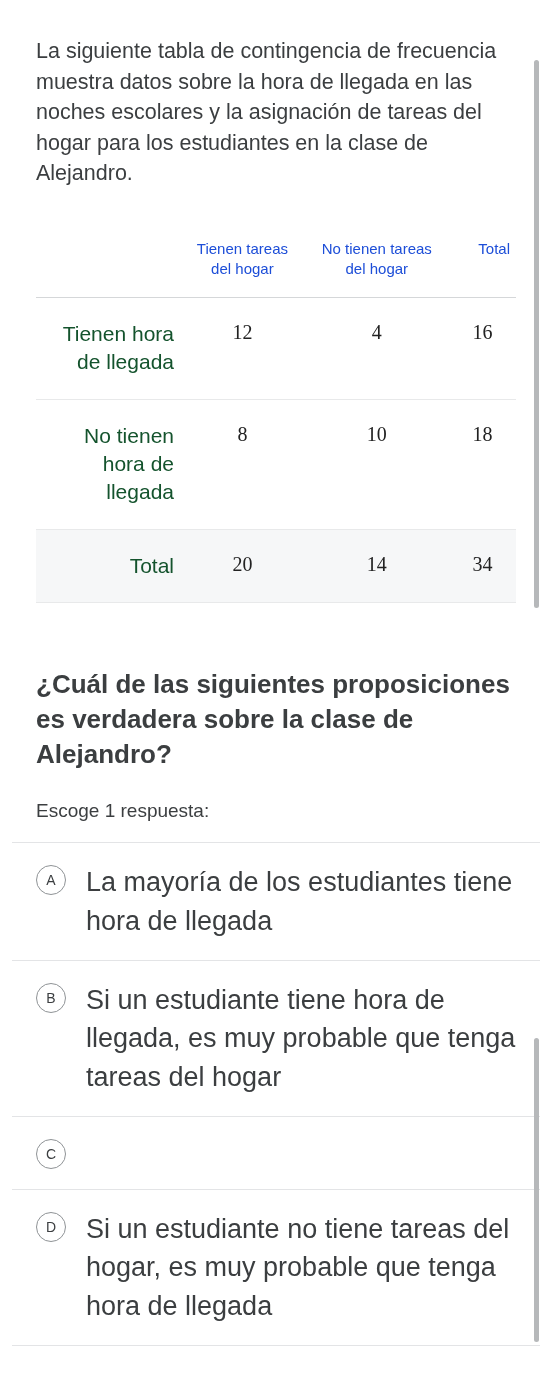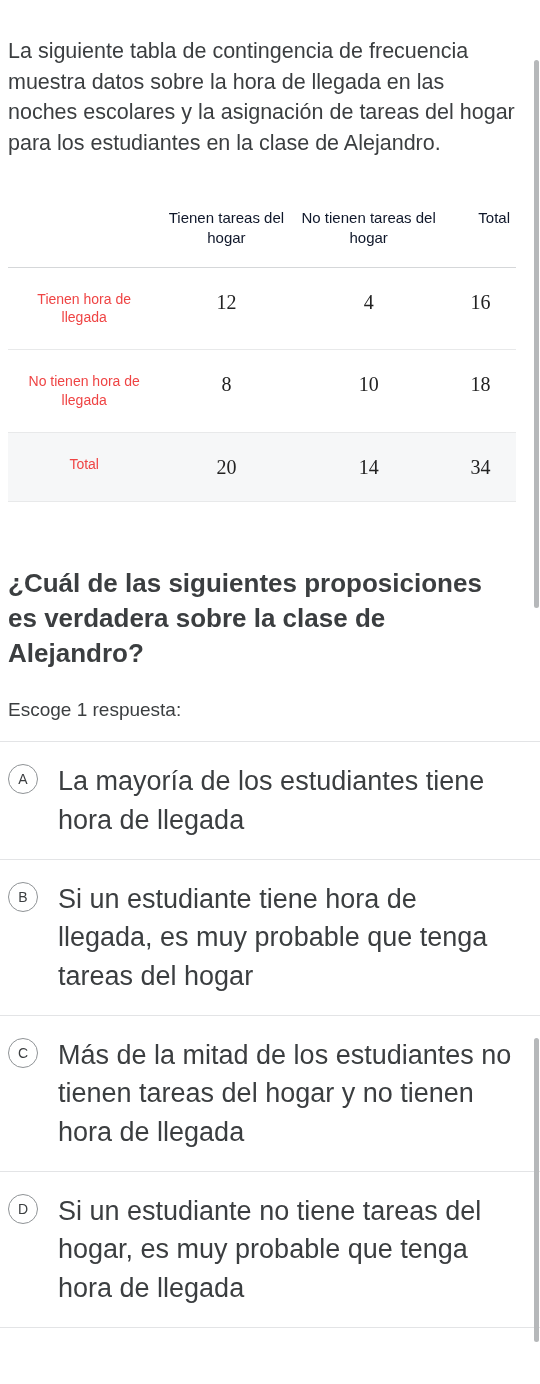--- a/index.html
+++ b/index.html
@@ -6,64 +6,64 @@
   body {
     width: 540px;
     height: 1384px;
     font-family: -apple-system, BlinkMacSystemFont, "Segoe UI", Helvetica, Arial, sans-serif;
     color: #3b3e40;
     background: #fff;
     position: relative;
     overflow: hidden;
   }
   .content {
-    padding: 36px 24px 24px 8px;
+    padding: 36px 24px 24px 36px;
   }
   .intro {
     font-size: 21.5px;
     line-height: 1.42;
     color: #3b3e40;
     font-weight: 400;
     margin-bottom: 50px;
   }
   table.data {
     width: 100%;
     border-collapse: collapse;
     font-size: 15px;
     table-layout: fixed;
   }
   table.data th, table.data td {
     text-align: center;
     font-weight: 400;
   }
   table.data thead th {
-    color: #0f172a;
+    color: #1d4ed8;
     font-size: 15px;
     font-weight: 400;
     padding: 0 6px 18px 6px;
     vertical-align: top;
     line-height: 1.35;
   }
   table.data thead th.rowh { text-align:left; }
   table.data thead { border-bottom: 1px solid #d5d7d9; }
   table.data tbody tr { border-bottom: 1px solid #e8e9ea; }
   table.data tbody td {
     padding: 22px 6px 22px 6px;
     vertical-align: top;
     font-family: Georgia, "Times New Roman", serif;
     font-size: 20px;
     color: #222;
     line-height: 1.2;
     text-align: center;
   }
   table.data tbody td.rowlabel {
     font-family: inherit;
-    font-size: 14px;
-    color: #ef4444;
-    text-align: center;
+    font-size: 21px;
+    color: #14532d;
+    text-align: right;
     line-height: 1.35;
   }
   table.data tbody tr.totalrow { background: #f6f7f8; }
   .col-rowh   { width: 30%; }
   .col-c1     { width: 26%; }
   .col-c2     { width: 30%; }
   .col-total  { width: 14%; }
   thead th.col-total, tbody td.col-total-cell { text-align: right; padding-right: 2px;}
   tbody td.numcell { text-align:center; }
   tbody td.totalnum { text-align:right; padding-right:2px;}
@@ -181,21 +181,20 @@
     <div class="choice">
       <div class="choice-letter">A</div>
       <div class="choice-text">La mayoría de los estudiantes tiene hora de llegada</div>
     </div>
     <div class="choice">
       <div class="choice-letter">B</div>
       <div class="choice-text">Si un estudiante tiene hora de llegada, es muy probable que tenga tareas del hogar</div>
     </div>
     <div class="choice">
       <div class="choice-letter">C</div>
-      <div class="choice-text">Más de la mitad de los estudiantes no tienen tareas del hogar y no tienen hora de llegada</div>
     </div>
     <div class="choice">
       <div class="choice-letter">D</div>
       <div class="choice-text">Si un estudiante no tiene tareas del hogar, es muy probable que tenga hora de llegada</div>
     </div>
   </div>
 </div>
 
 <div class="scrollbar-track1"></div>
 <div class="scrollbar-track2"></div>

